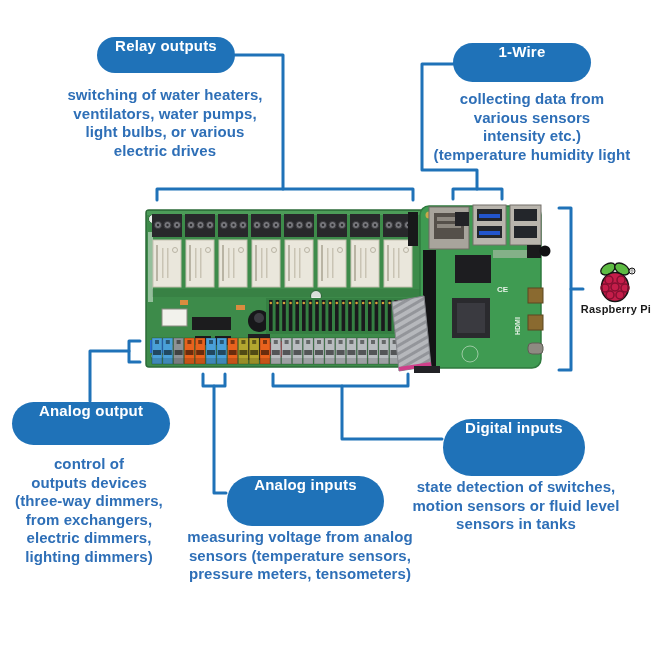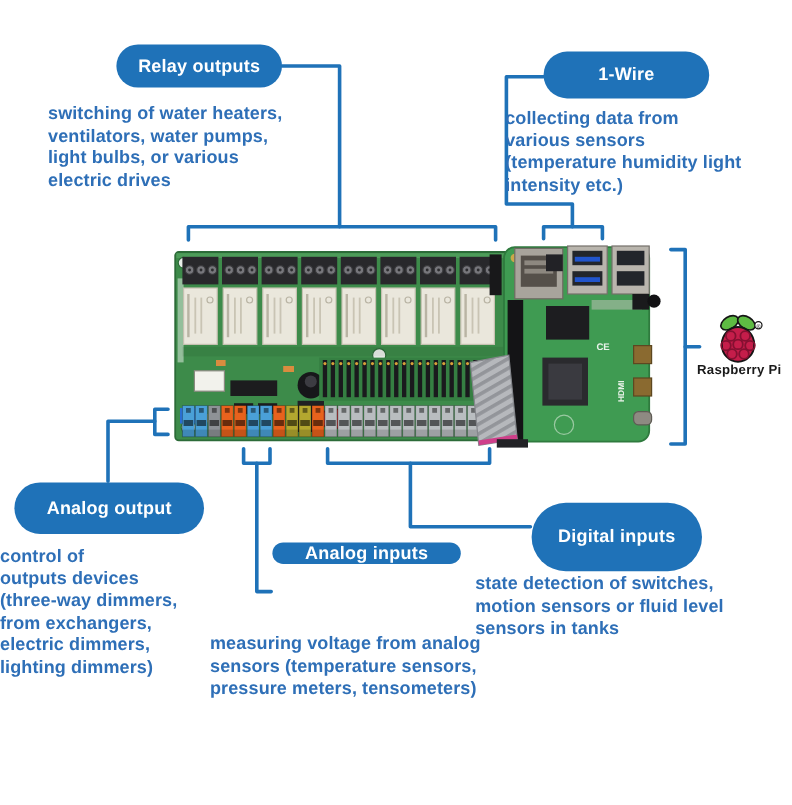--- a/index.html
+++ b/index.html
@@ -1,24 +1,24 @@
 <!DOCTYPE html>
 <html><head>
 <meta charset="utf-8">
 <style>
   html,body{margin:0;padding:0;background:#fff;}
   body{width:660px;height:671px;position:relative;overflow:hidden;
        font-family:"Liberation Sans","DejaVu Sans",sans-serif;}
   .canvas{position:absolute;left:0;top:0;width:660px;height:671px;background:#fff;}
   svg.art{position:absolute;left:0;top:0;}
   .pill{position:absolute;background:#1f72b8;border-radius:999px;
-        display:flex;align-items:center;justify-content:center;z-index:10;}
+        display:flex;align-items:flex-start;justify-content:center;z-index:10;}
   .pill span{color:#fff;font-size:15px;font-weight:600;letter-spacing:.2px;}
   .desc{position:absolute;color:#2e6fb7;font-size:15px;font-weight:600;
-        line-height:18.5px;letter-spacing:.1px;z-index:9;}
+        line-height:18.5px;text-align:center;letter-spacing:.1px;z-index:9;}
   .logo-caption{position:absolute;left:570px;top:303px;width:92px;text-align:center;
         color:#1a1a1a;font-size:11px;font-weight:700;z-index:10;letter-spacing:.2px;}
 </style>
 </head>
 <body>
 
 <div class="canvas">
 
   <svg class="art" width="660" height="671" viewBox="0 0 660 671">
     <defs>
@@ -383,38 +383,38 @@
 
   <div class="pill" style="left:97px;top:37px;width:138px;height:36px">
     <span>Relay outputs</span>
   </div>
   <div class="pill" style="left:453px;top:43px;width:138px;height:39px">
     <span>1-Wire</span>
   </div>
   <div class="pill" style="left:12px;top:402px;width:158px;height:43px">
     <span>Analog output</span>
   </div>
-  <div class="pill" style="left:227px;top:452px;width:157px;height:18px">
+  <div class="pill" style="left:227px;top:476px;width:157px;height:50px">
     <span>Analog inputs</span>
   </div>
   <div class="pill" style="left:443px;top:419px;width:142px;height:57px">
     <span>Digital inputs</span>
   </div>
 
   <div class="desc" style="left:40px;top:86px;width:250px">
       <div>switching of water heaters,</div>
       <div>ventilators, water pumps,</div>
       <div>light bulbs, or various</div>
       <div>electric drives</div>
     </div>
   <div class="desc" style="left:421px;top:90px;width:222px">
       <div>collecting data from</div>
       <div>various sensors</div>
+      <div>intensity etc.)</div>
       <div>(temperature humidity light</div>
-      <div>intensity etc.)</div>
     </div>
   <div class="desc" style="left:0px;top:455px;width:178px">
       <div>control of</div>
       <div>outputs devices</div>
       <div>(three-way dimmers,</div>
       <div>from exchangers,</div>
       <div>electric dimmers,</div>
       <div>lighting dimmers)</div>
     </div>
   <div class="desc" style="left:175px;top:528px;width:250px">

